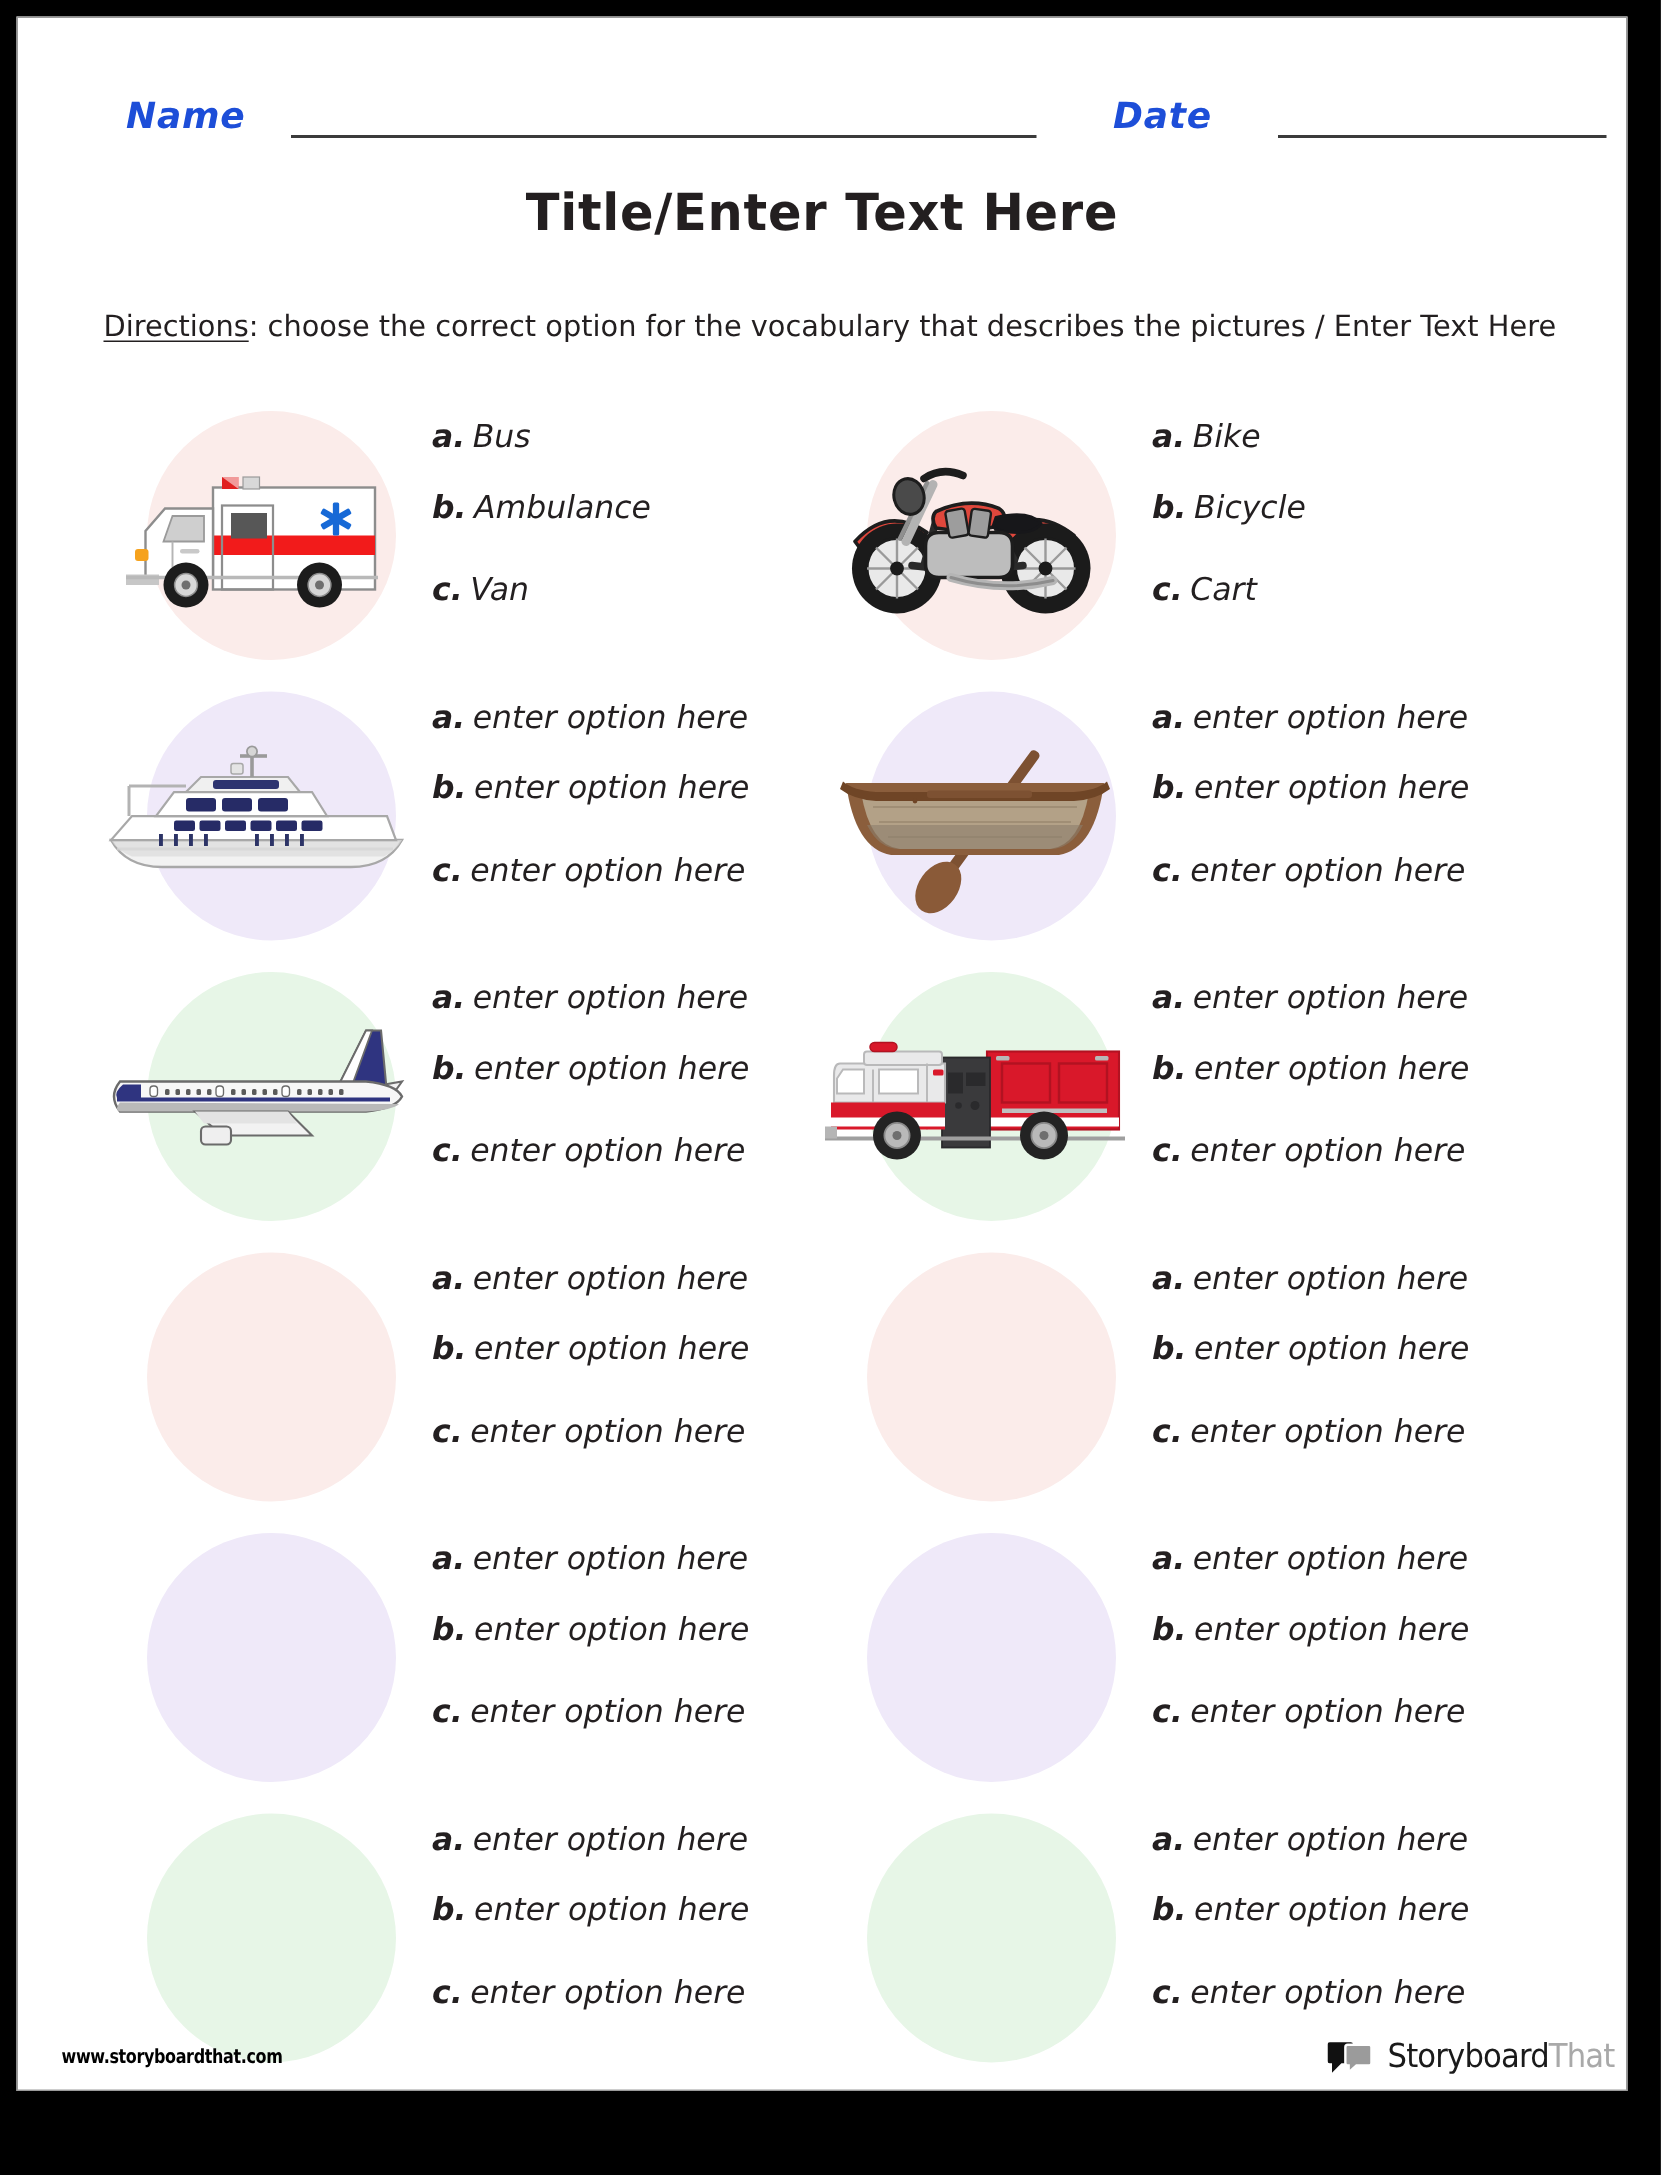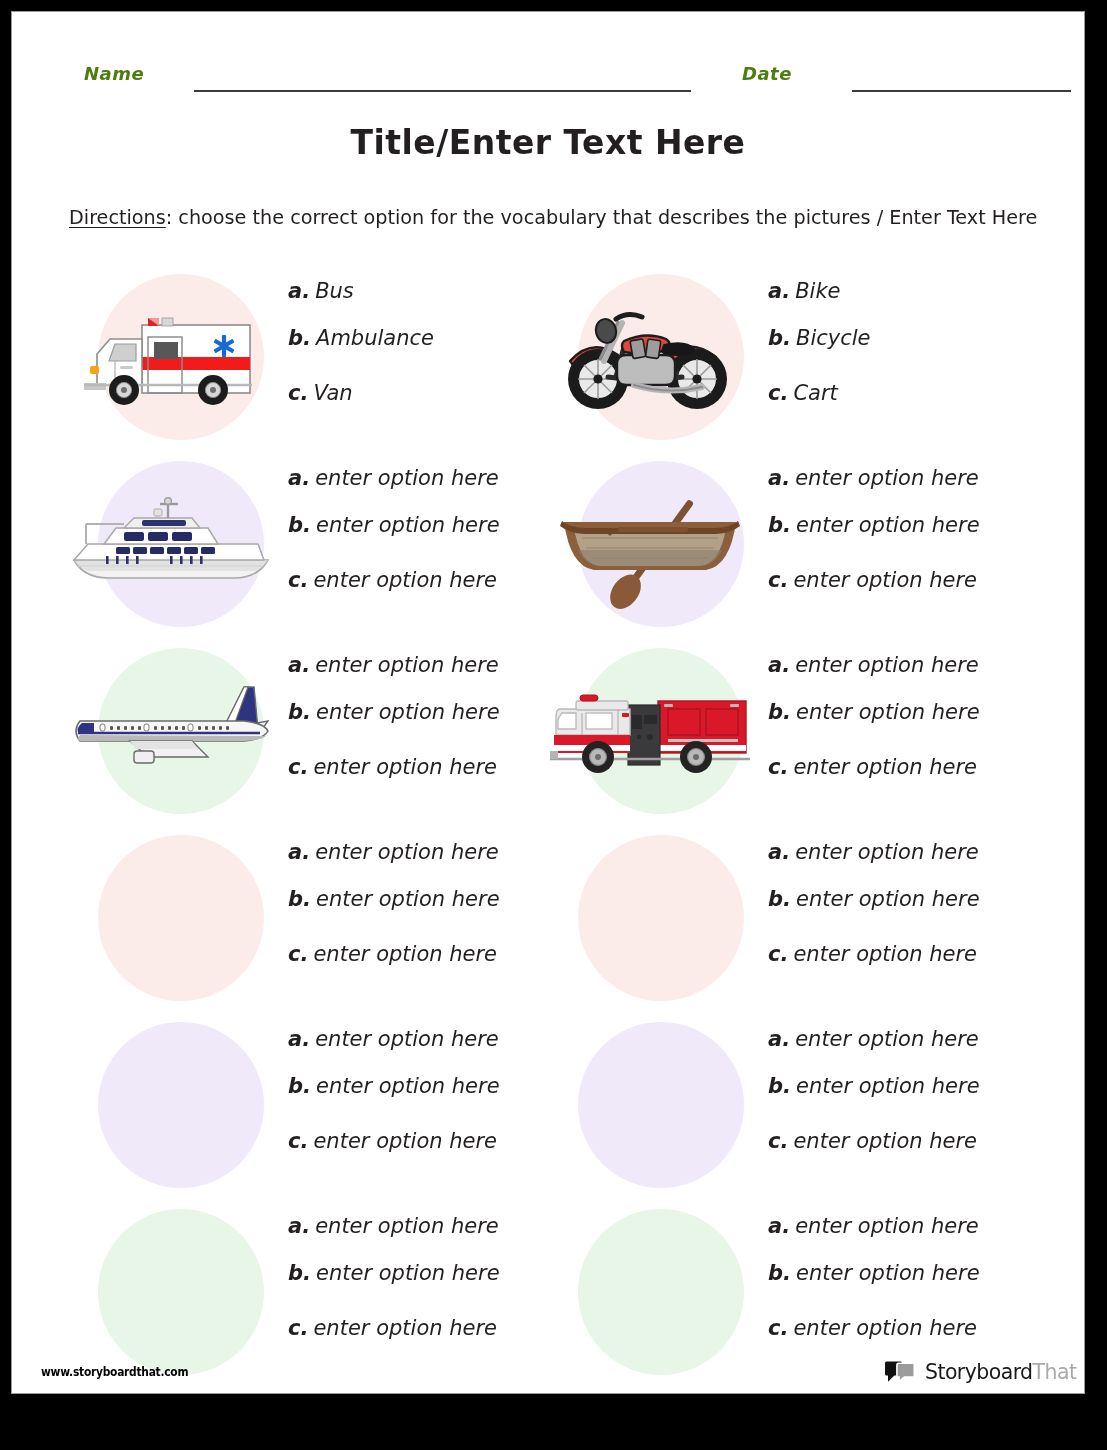--- a/index.html
+++ b/index.html
@@ -40,22 +40,22 @@
     position: absolute;
     left: 0; top: 44px;
     width: 100%;
     height: 40px;
   }
   .field-label {
     position: absolute;
     font-family: "DejaVu Sans", sans-serif;
     font-weight: 700;
     font-style: italic;
-    font-size: 18px;
-    color: #4d7c0f;
+    font-size: 24px;
+    color: #1d4ed8;
     letter-spacing: 0.5px;
     white-space: nowrap;
   }
   .name-label { left: 72px; top: 7px; }
   .date-label { left: 730px; top: 7px; text-align: right; }
   .field-line {
     position: absolute;
     height: 0;
     border-bottom: 2px solid #3b3b3b;
   }

